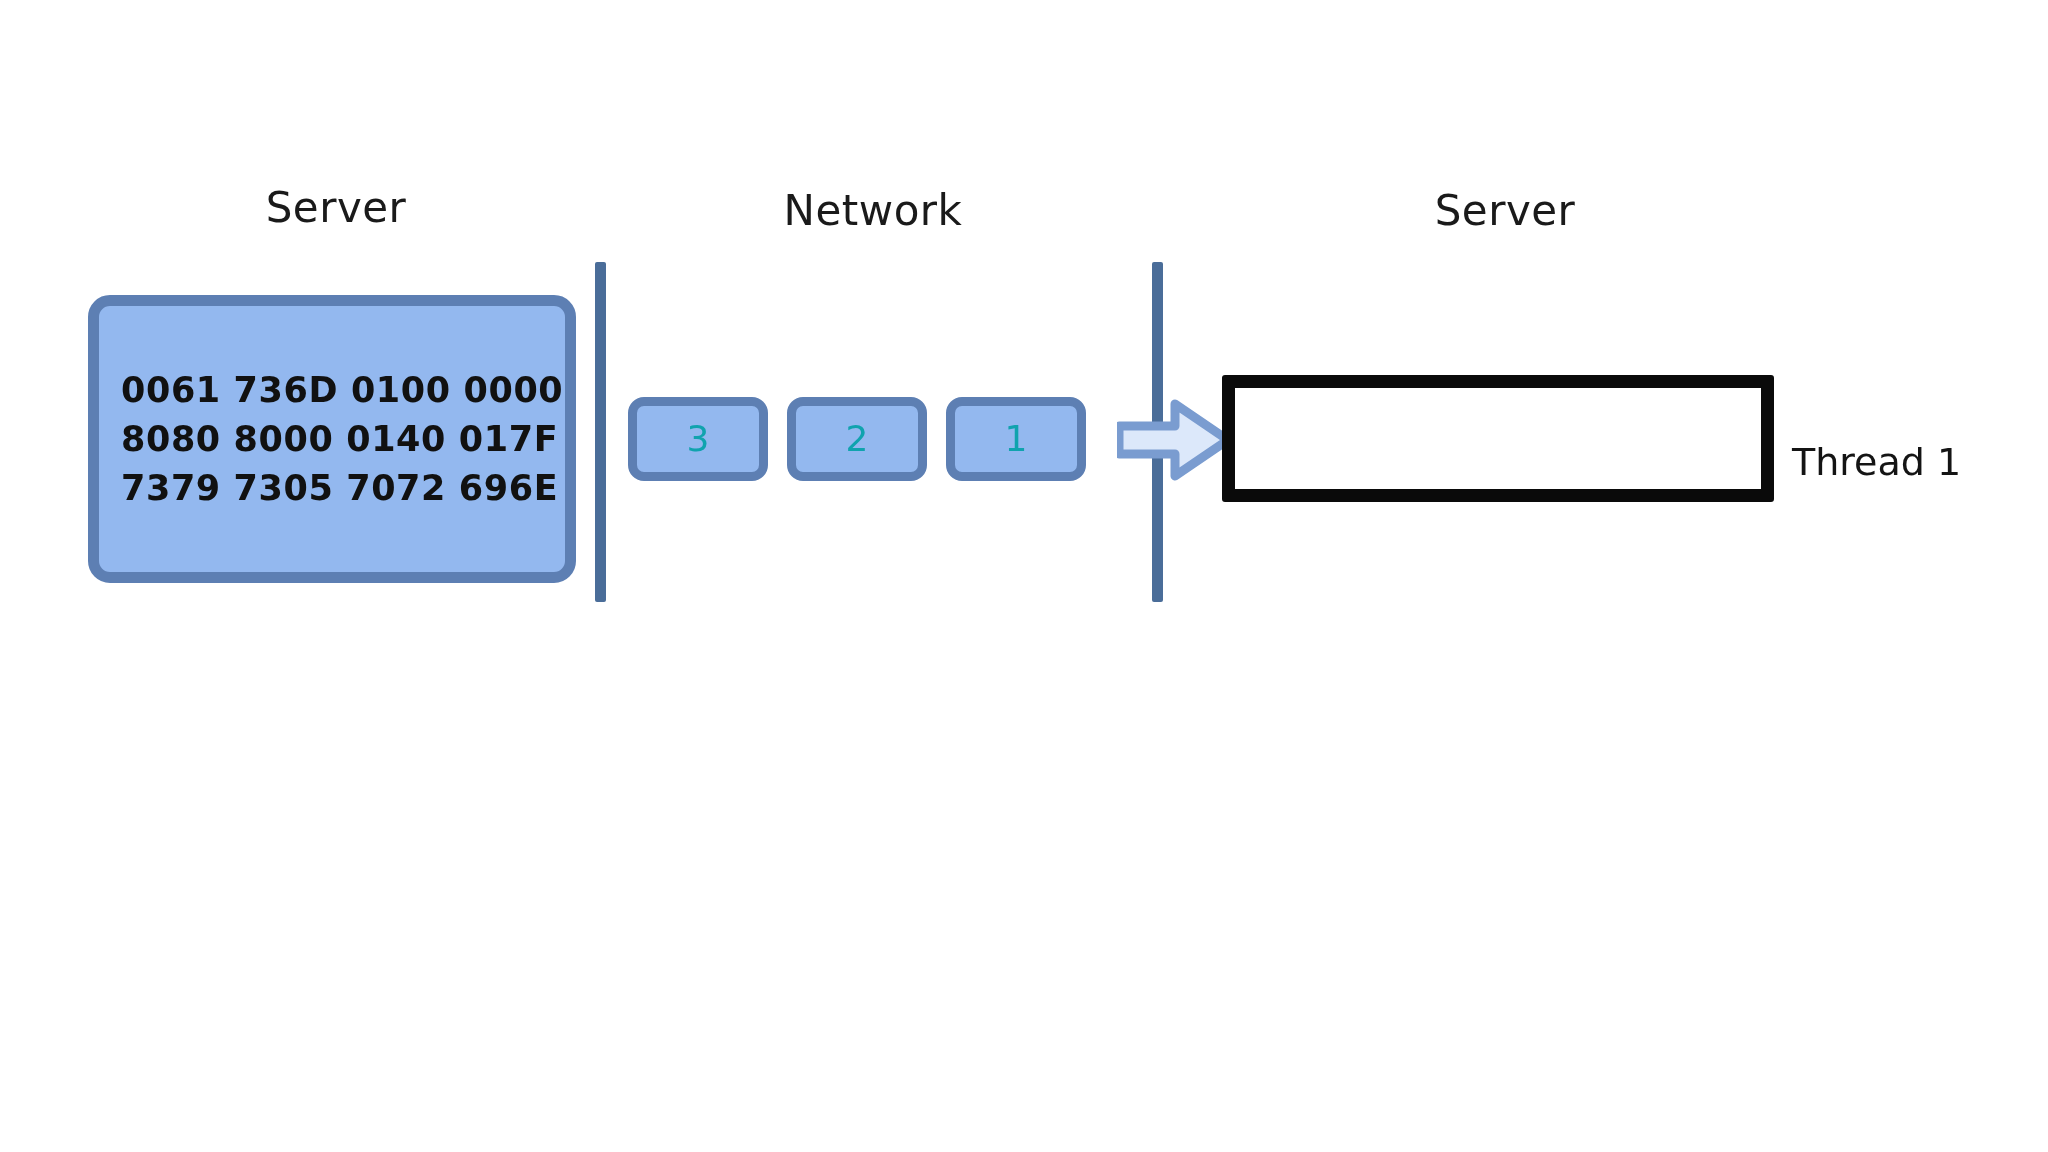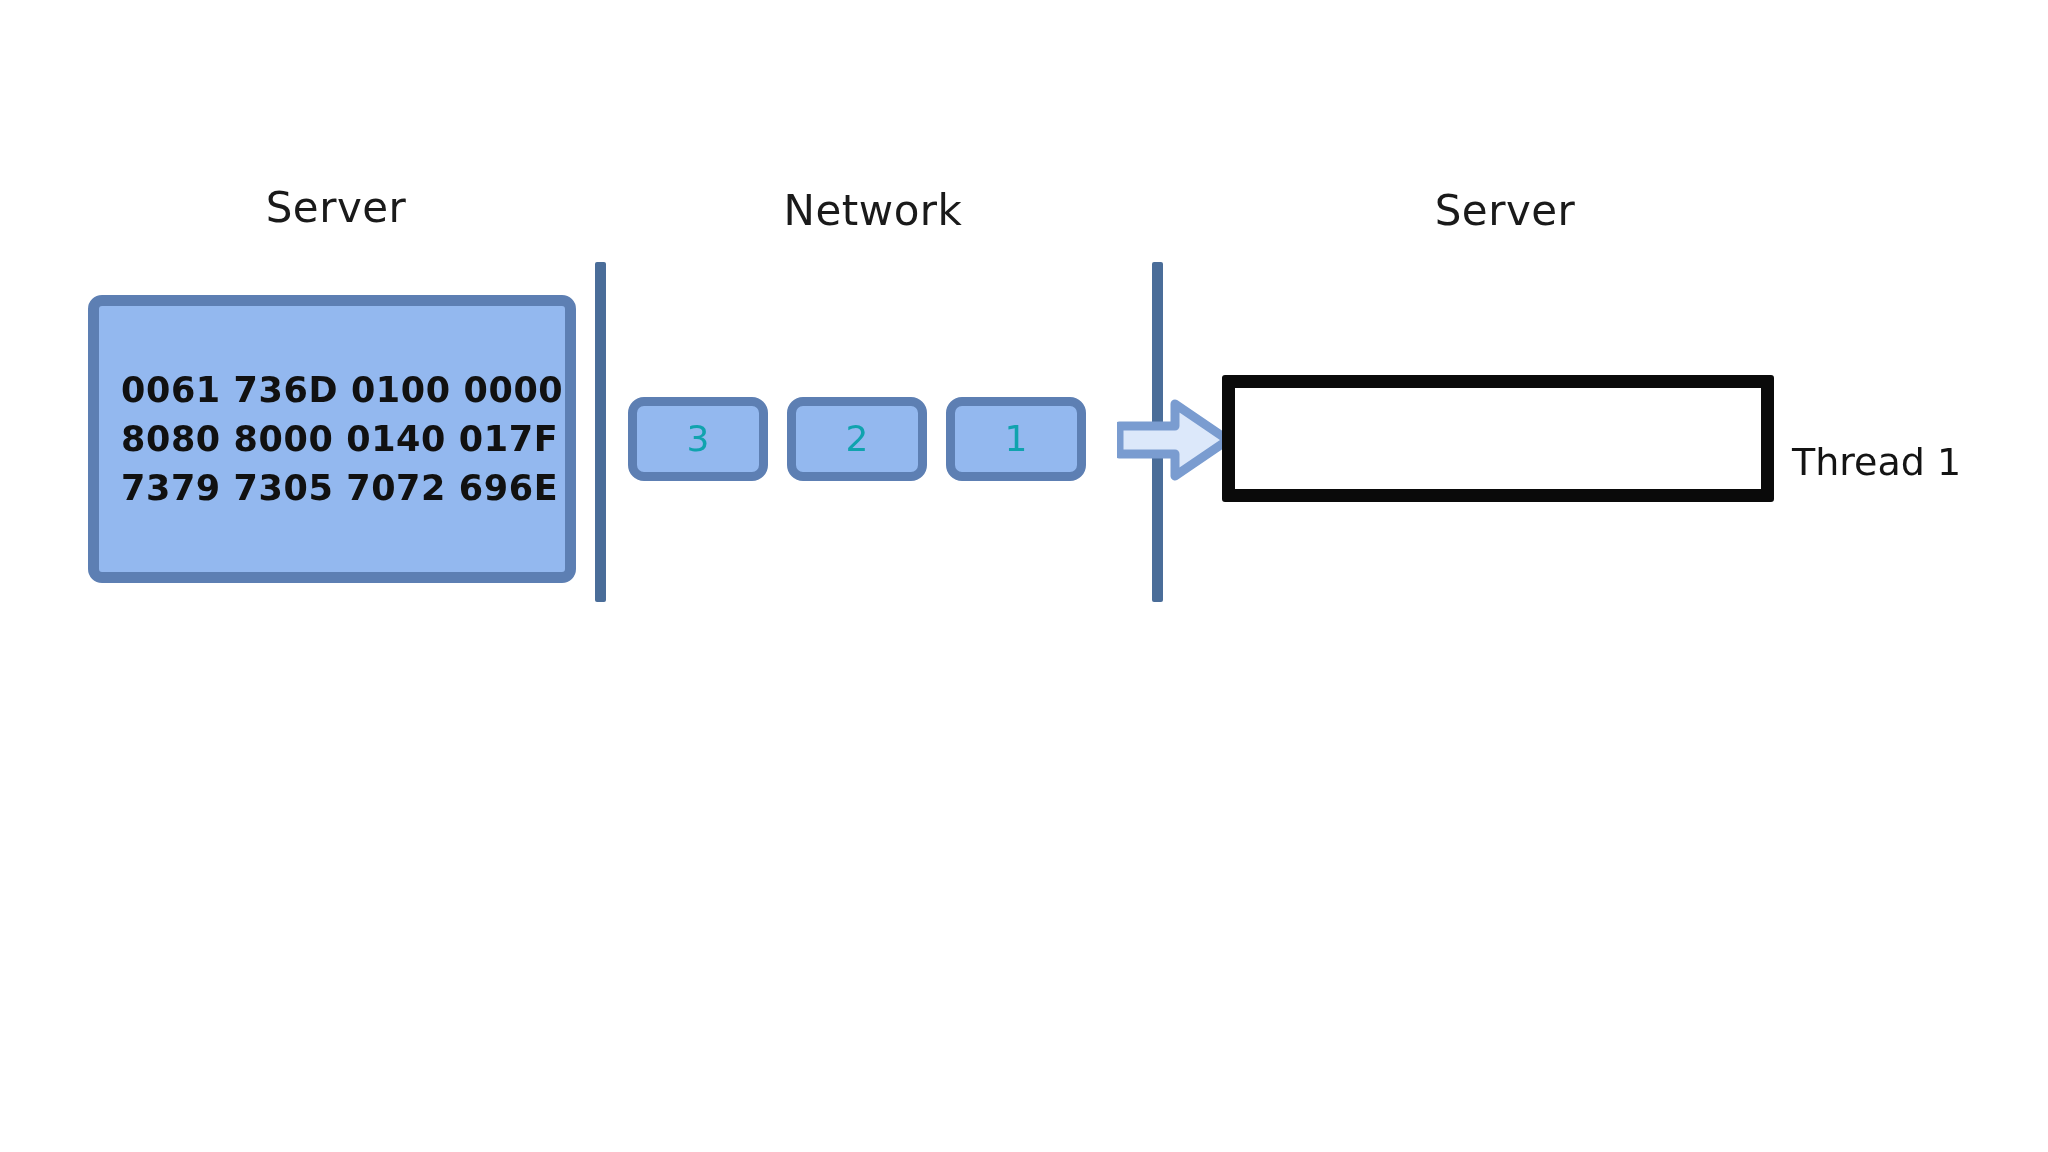--- a/index.html
+++ b/index.html
@@ -51,21 +51,21 @@
 
   
   #server-block {
     position: absolute;
     left: 88px;
     top: 295px;
     width: 488px;
     height: 288px;
     background: #93b8ef;
     border: 11px solid #5d7fb3;
-    border-radius: 14px;
+    border-radius: 22px;
     box-sizing: border-box;
     display: flex;
     flex-direction: column;
     justify-content: center;
     padding: 0 0 0 22px;
   }
   .hex-line {
     font-family: "DejaVu Sans", sans-serif;
     font-size: 35px;
     font-weight: 700;

